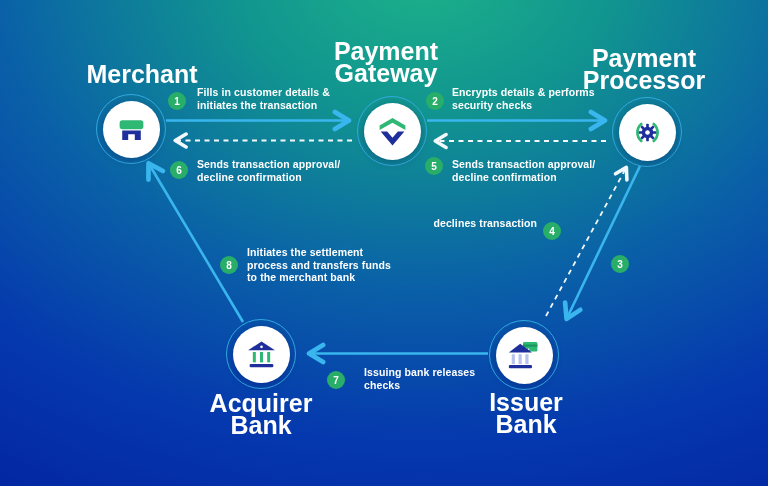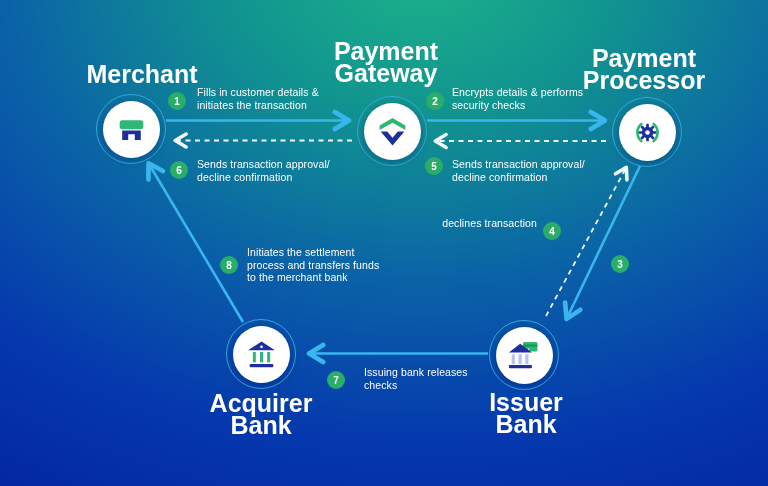--- a/index.html
+++ b/index.html
@@ -23,21 +23,21 @@
   .node-label{
     position:absolute;transform:translateX(-50%);
     font-size:25px;line-height:22px;font-weight:600;text-align:center;white-space:nowrap;
   }
   .step-badge{
     position:absolute;width:18px;height:18px;border-radius:50%;
     background:#29ae6a;color:#fff;font-size:10px;font-weight:700;
     display:flex;align-items:center;justify-content:center;
   }
   .step-text{
-    position:absolute;font-size:10.5px;line-height:12.5px;font-weight:400;
+    position:absolute;font-size:10.5px;line-height:12.5px;font-weight:700;
     letter-spacing:.1px;white-space:nowrap;
   }
   .step-text.right{text-align:right;}
   .line{display:block;}
 </style>
 </head>
 <body>
 
 <div class="stage">
 

